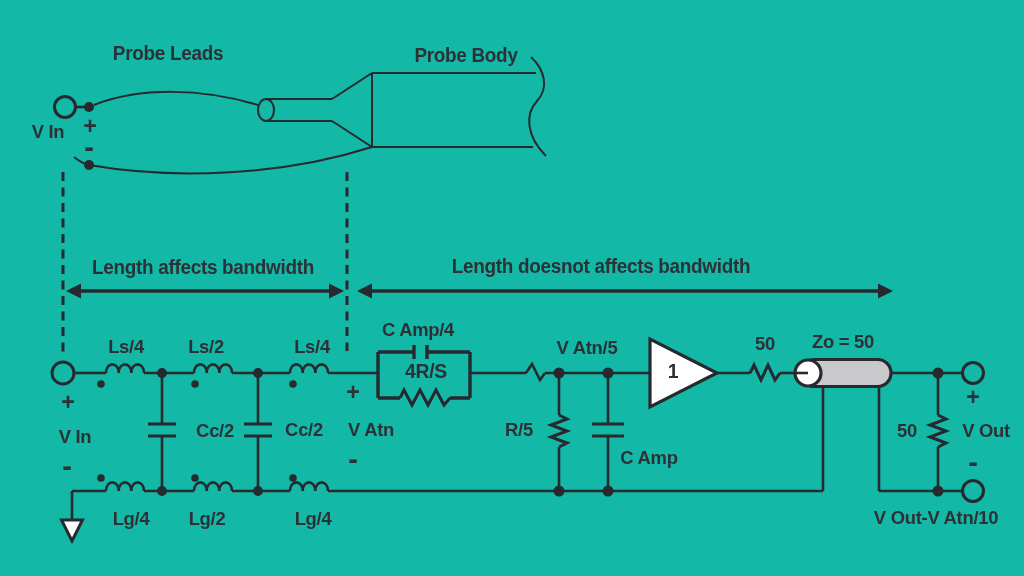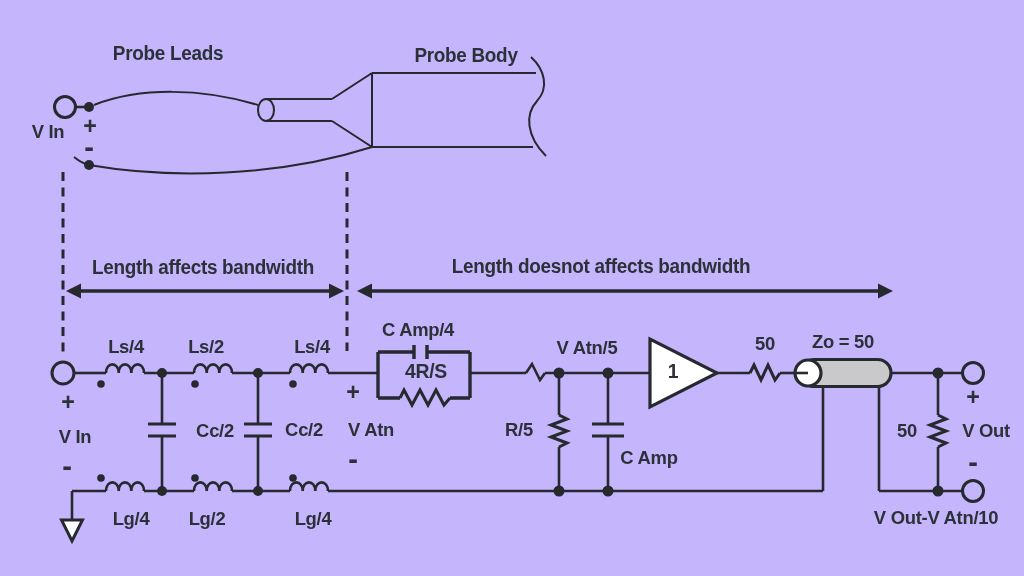--- a/index.html
+++ b/index.html
@@ -1,16 +1,16 @@
 <!DOCTYPE html>
 <html><head>
 <meta charset="utf-8">
 <style>
   html,body{margin:0;padding:0;background:#ffffff;}
-  #stage{position:relative;width:1024px;height:576px;background:#c4b5fd;overflow:hidden;
+  #stage{position:relative;width:1024px;height:576px;background:#14b8a6;overflow:hidden;
          font-family:"Liberation Sans",sans-serif;}
   #schem-svg{position:absolute;left:0;top:0;}
   .lbl{position:absolute;transform:translate(-50%,-50%) scaleX(.97);
        font-weight:700;font-size:19px;color:#2c3137;white-space:nowrap;letter-spacing:-.3px;}
   .lbl.big{font-size:19.5px;}
   .lbl.boxtxt{font-size:20px;}
   .lbl.sign{font-size:24px;letter-spacing:0;}
   .lbl.minus{font-size:30px;line-height:10px;}
 </style>
 </head>

